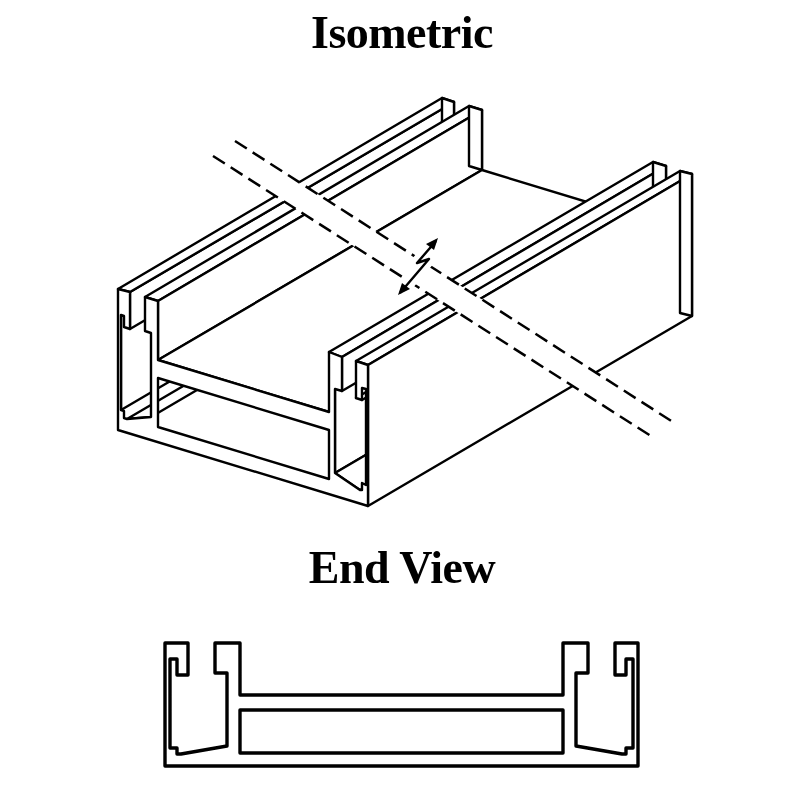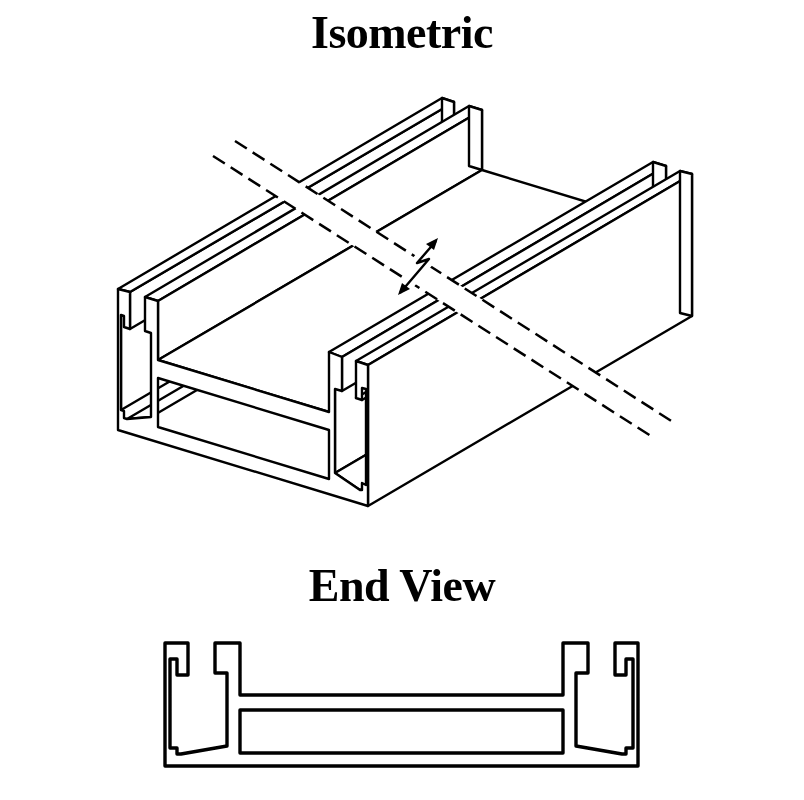--- a/index.html
+++ b/index.html
@@ -17,21 +17,21 @@
     left:0; width:804px;
     text-align:center;
     font-weight:700;
     font-size:46px;
     letter-spacing:-0.5px;
     color:var(--ink);
     line-height:1.1;
     user-select:none;
   }
   #iso-title { top:8px; }
-  #end-title { top:561px; }
+  #end-title { top:543px; }
   svg.drawing {
     position:absolute; top:0; left:0;
     width:804px; height:800px;
     color:var(--ink);
   }
   .face   { fill:var(--bg); stroke:currentColor; stroke-width:2.4; stroke-linejoin:round; }
   .edge   { fill:none; stroke:currentColor; stroke-width:2.4; stroke-linecap:round; }
   .phantom{ fill:none; stroke:currentColor; stroke-width:2.5; stroke-dasharray:14 7; stroke-linecap:butt; }
   .halo   { fill:none; stroke:var(--bg); stroke-width:13; stroke-linecap:round; stroke-linejoin:round; }
   .zig    { fill:none; stroke:currentColor; stroke-width:2.4; stroke-linejoin:round; }

